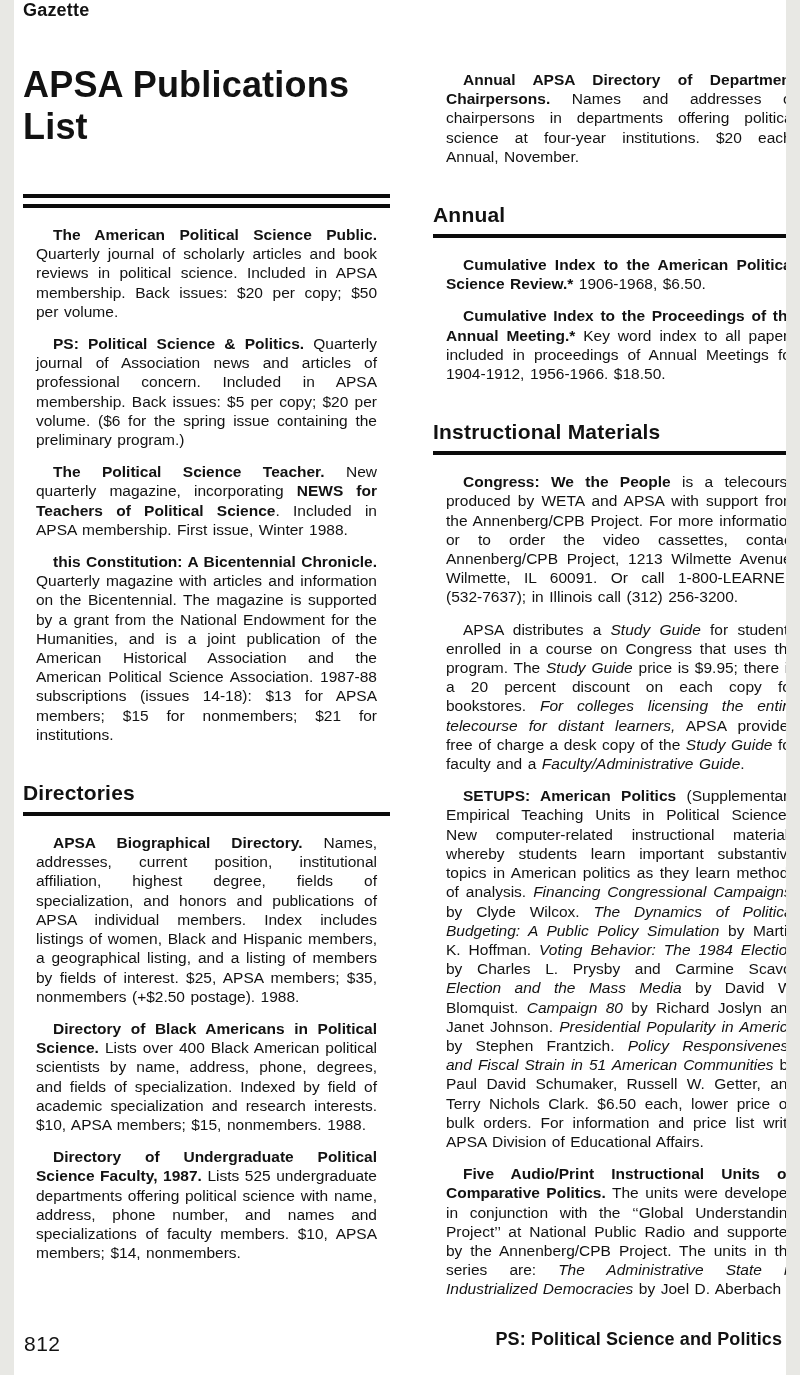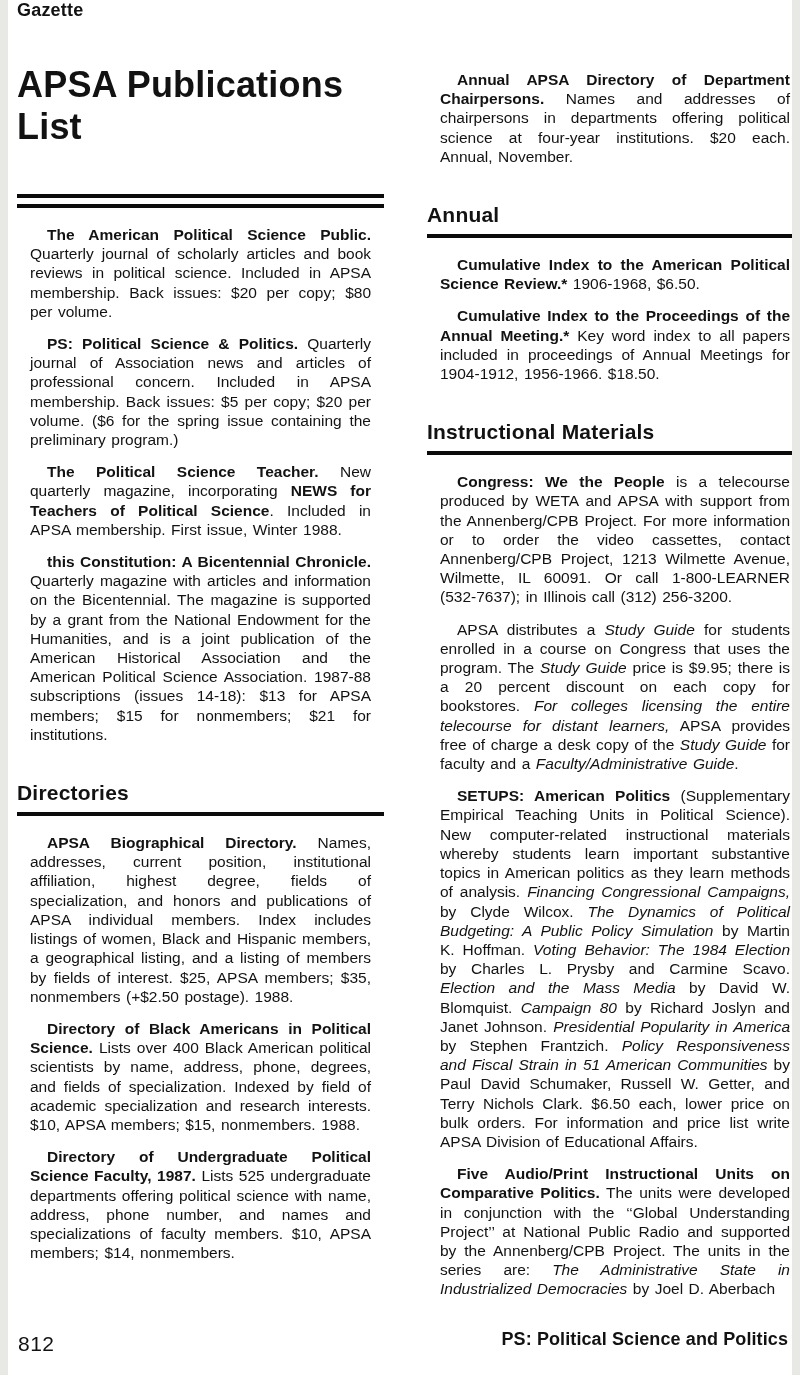--- a/index.html
+++ b/index.html
@@ -1,20 +1,19 @@
 <!DOCTYPE html>
 <html><head>
 <meta charset="utf-8">
 <style>
   html,body{margin:0;padding:0;background:#e8e8e4;}
   .page{
     position:relative;width:772px;height:1375px;background:#ffffff;
     font-family:"Liberation Sans",sans-serif;color:#121212;overflow:hidden;
     margin:0 auto;
-    padding-left:12px;
   }
   .running-header{
     position:absolute;left:9px;top:0px;font-size:18px;font-weight:bold;letter-spacing:.2px;
   }
   .col{position:absolute;top:0;}
   .col-left{left:9px;width:367px;height:1322px;overflow:hidden;}
   .col-right{left:419px;width:376px;height:1322px;overflow:hidden;}
   .page-title{font-size:36px;font-weight:bold;margin:64px 0 0 0;letter-spacing:.2px;}
   .rule{height:0;border:0;border-top:4px solid #0b0b0b;margin:0;}
   .title-rule{margin-top:46px;}
@@ -34,21 +33,21 @@
 </style>
 </head>
 <body>
 
 <div class="page">
   <div class="running-header">Gazette</div>
   <div class="col col-left" id="col-left">
       <h1 class="page-title">APSA Publications List</h1>
       <div class="rule title-rule"></div>
       <div class="rule heading-rule"></div>
-      <p class="para pafter"><span class="b">The American Political Science Public.</span><span> Quarterly journal of scholarly articles and book reviews in political science. Included in APSA membership. Back issues: $20 per copy; $80 per volume.</span></p>
+      <p class="para pafter"><span class="b">The American Political Science Public.</span><span> Quarterly journal of scholarly articles and book reviews in political science. Included in APSA membership. Back issues: $20 per copy; $50 per volume.</span></p>
       <p class="para"><span class="b">PS: Political Science &amp; Politics.</span><span> Quarterly journal of Association news and articles of professional concern. Included in APSA membership. Back issues: $5 per copy; $20 per volume. ($6 for the spring issue containing the preliminary program.)</span></p>
       <p class="para"><span class="b">The Political Science Teacher.</span><span> New quarterly magazine, incorporating </span><span class="b">NEWS for Teachers of Political Science</span><span>. Included in APSA membership. First issue, Winter 1988.</span></p>
       <p class="para"><span class="b">this Constitution: A Bicentennial Chronicle.</span><span> Quarterly magazine with articles and information on the Bicentennial. The magazine is supported by a grant from the National Endowment for the Humanities, and is a joint publication of the American Historical Association and the American Political Science Association. 1987-88 subscriptions (issues 14-18): $13 for APSA members; $15 for nonmembers; $21 for institutions.</span></p>
       <h2 class="section-heading">Directories</h2>
       <div class="rule heading-rule"></div>
       <p class="para pafter"><span class="b">APSA Biographical Directory.</span><span> Names, addresses, current position, institutional affiliation, highest degree, fields of specialization, and honors and publications of APSA individual members. Index includes listings of women, Black and Hispanic members, a geographical listing, and a listing of members by fields of interest. $25, APSA members; $35, nonmembers (+$2.50 postage). 1988.</span></p>
       <p class="para"><span class="b">Directory of Black Americans in Political Science.</span><span> Lists over 400 Black American political scientists by name, address, phone, degrees, and fields of specialization. Indexed by field of academic specialization and research interests. $10, APSA members; $15, nonmembers. 1988.</span></p>
       <p class="para"><span class="b">Directory of Undergraduate Political Science Faculty, 1987.</span><span> Lists 525 undergraduate departments offering political science with name, address, phone number, and names and specializations of faculty members. $10, APSA members; $14, nonmembers.</span></p>
     </div>
   <div class="col col-right" id="col-right">

